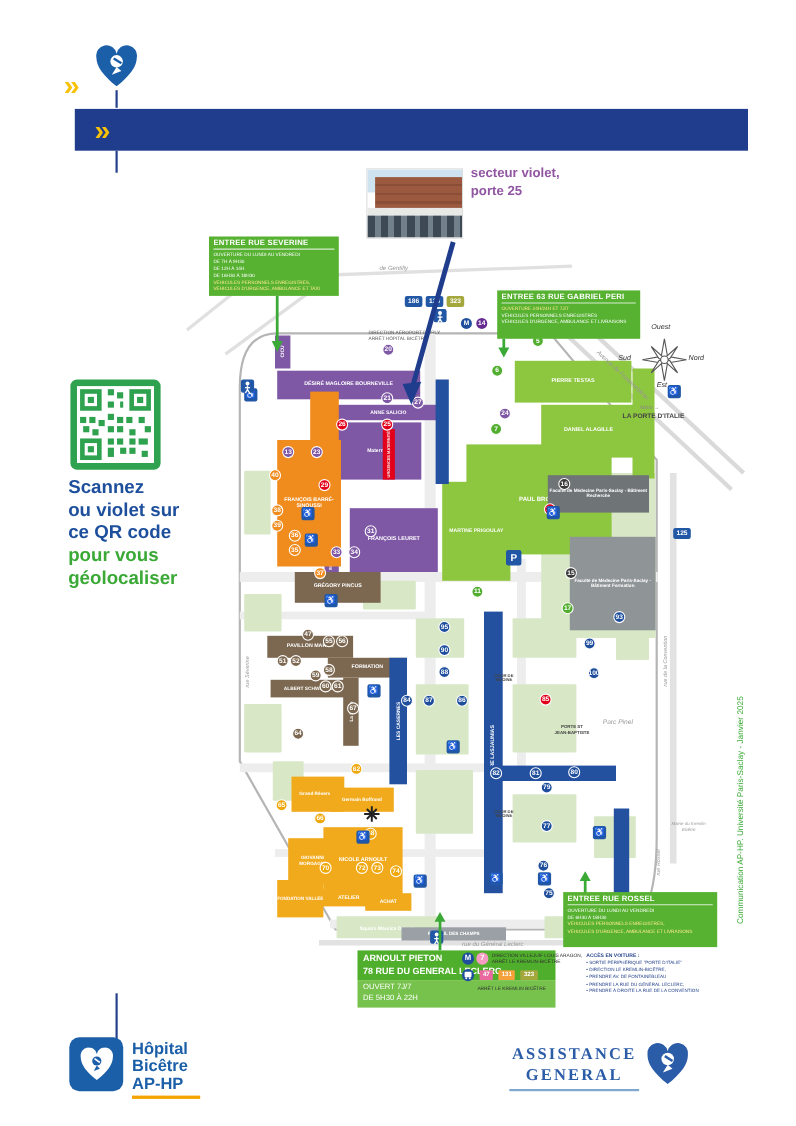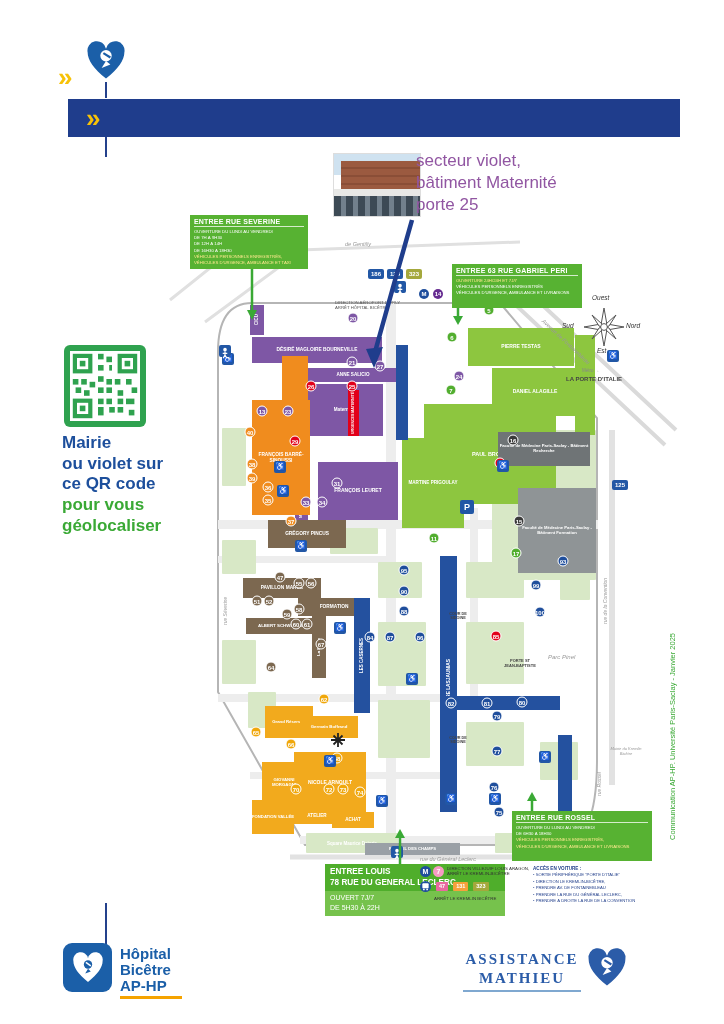--- a/index.html
+++ b/index.html
@@ -7,22 +7,22 @@
         font-family:"Liberation Sans",sans-serif;}
   .abs{position:absolute;}
   
   .chev{color:#f7c208;font-weight:bold;}
   .banner{position:absolute;left:68px;top:99px;width:612px;height:38px;background:#1f3d8c;
           color:#fff;display:flex;align-items:center;padding-left:10px;box-sizing:border-box;
           font-weight:bold;font-size:25px;letter-spacing:-0.5px;white-space:nowrap;}
   .banner .chev{font-size:26px;margin-left:8px;}
   .vline{position:absolute;width:2px;background:#24418c;}
   
-  .callout{position:absolute;left:416px;top:150px;color:#9156a2;font-weight:normal;
-           font-size:17px;line-height:1.3;}
+  .callout{position:absolute;left:428px;top:150px;color:#9156a2;font-weight:bold;
+           font-size:12px;line-height:1.3;}
   .photo{position:absolute;left:333px;top:153px;width:88px;height:64px;overflow:hidden;
          border:1px solid #ddd;box-sizing:border-box;}
   .photo .sky{position:absolute;left:0;top:0;width:100%;height:34%;background:#cfe2f0;}
   .photo .brick{position:absolute;left:8%;top:12%;width:92%;height:46%;background:
      repeating-linear-gradient(180deg,#9b5a40 0 6px,#8a4e37 6px 8px);}
   .photo .canopy{position:absolute;left:0;top:56%;width:100%;height:12%;background:#e8e8e6;}
   .photo .base{position:absolute;left:0;top:68%;width:100%;height:32%;background:
      repeating-linear-gradient(90deg,#3d4a55 0 7px,#72808c 7px 12px);}
   
   .qrbox{position:absolute;left:64px;top:345px;width:82px;height:82px;background:#2fa24f;
@@ -104,21 +104,20 @@
   </div>
 
   <div class="photo">
     <div class="sky"></div>
     <div class="brick"></div>
     <div class="canopy"></div>
     <div class="base"></div>
   </div>
   <div class="callout">
     <div>secteur violet,</div>
-    <div>bâtiment Maternité</div>
     <div>porte 25</div>
   </div>
 
   <div class="qrbox">
     <svg width="70" height="70" viewBox="0 0 25 25">
       <rect x="0" y="0" width="25" height="25" fill="#fff"></rect>
       <g fill="#2fa24f">
         <rect x="1" y="1" width="7" height="7"></rect>
           <rect x="17" y="1" width="7" height="7"></rect>
         <rect x="1" y="17" width="7" height="7"></rect>
@@ -154,21 +153,21 @@
           <rect x="2.5" y="18.5" width="4" height="4"></rect>
         </g>
       <g fill="#2fa24f">
           <rect x="3.5" y="3.5" width="2" height="2"></rect>
           <rect x="19.5" y="3.5" width="2" height="2"></rect>
           <rect x="3.5" y="19.5" width="2" height="2"></rect>
         </g>
     </svg>
   </div>
   <div class="qrtxt">
-    <div class="b">Mairie</div>
+    <div class="b">Scannez</div>
     <div class="b">ou violet sur</div>
     <div class="b">ce QR code</div>
     <div class="g">pour vous</div>
     <div class="g">géolocaliser</div>
   </div>
 
   <svg class="abs" style="left:0;top:0;z-index:1" width="724" height="1024">
     <path d="M170 300 L260 228 M205 322 L305 248 M300 250 L520 242" stroke="#e0e0e0" stroke-width="3" fill="none"></path>
     <path d="M505 295 L665 445 M522 286 L676 430" stroke="#dadada" stroke-width="4" fill="none"></path>
     <path d="M612 430 L612 785" stroke="#e2e2e2" stroke-width="6" fill="none"></path>
@@ -482,21 +481,21 @@
     <div class="et">ENTREE RUE ROSSEL</div>
     <div id="lines-rossel">
         <div class="eline">OUVERTURE DU LUNDI AU VENDREDI</div>
         <div class="eline">DE 6H30 À 18H30</div>
         <div class="eline hl">VÉHICULES PERSONNELS ENREGISTRÉS,</div>
         <div class="eline hl">VÉHICULES D'URGENCE, AMBULANCE ET LIVRAISONS</div>
       </div>
   </div>
   <div class="pieton">
     <div class="top">
-      <div>ENTREE  LOUIS</div>
+      <div>ARNOULT  PIETON</div>
       <div>78 RUE DU GENERAL LECLERC</div>
     </div>
     <div class="bot" id="lines-pieton">
         <div>OUVERT 7J/7</div>
         <div>DE 5H30 À 22H</div>
       </div>
   </div>
 
   <div class="legend">
     <div class="lrow">
@@ -546,21 +545,21 @@
   </div>
   <div class="ftext">
     <div>Hôpital</div>
     <div>Bicêtre</div>
     <div>AP-HP</div>
   </div>
   <div class="fund"></div>
 
   <div class="aphp" style="left:463px;top:950px;width:118px;text-align:center">
     <div>ASSISTANCE</div>
-    <div>MATHIEU</div>
+    <div>GENERAL</div>
     <div class="ul"></div>
   </div>
   <svg class="abs" style="left:586px;top:946px;z-index:7" width="42" height="44" viewBox="0 0 48 46">
     <path d="M24 43 C10 32 3 22 3 13 A10.5 10.5 0 0 1 24 9 A10.5 10.5 0 0 1 45 13 C45 22 38 32 24 43 Z" fill="#2b5ca8"></path>
     <circle cx="24" cy="17" r="6.5" fill="#fff"></circle>
       <path d="M24 23 L19 31 L29 27 Z" fill="#fff"></path>
     <path d="M21 14 L29 19" stroke="#2b5ca8" stroke-width="2.5"></path>
   </svg>
 
 </div>

